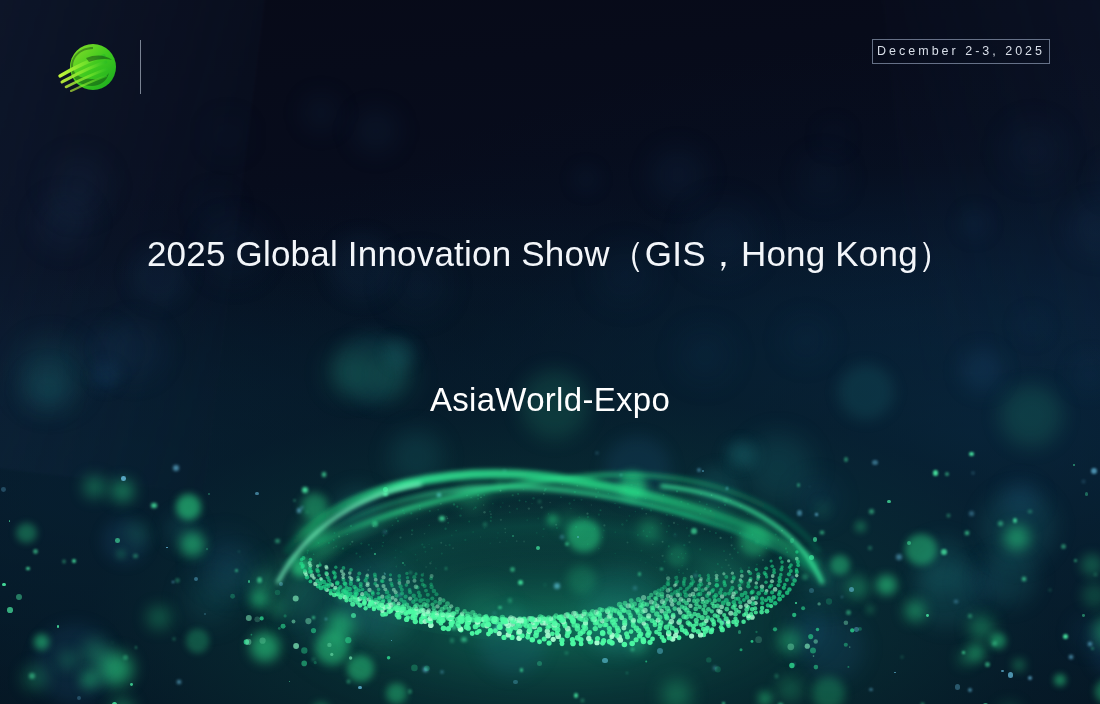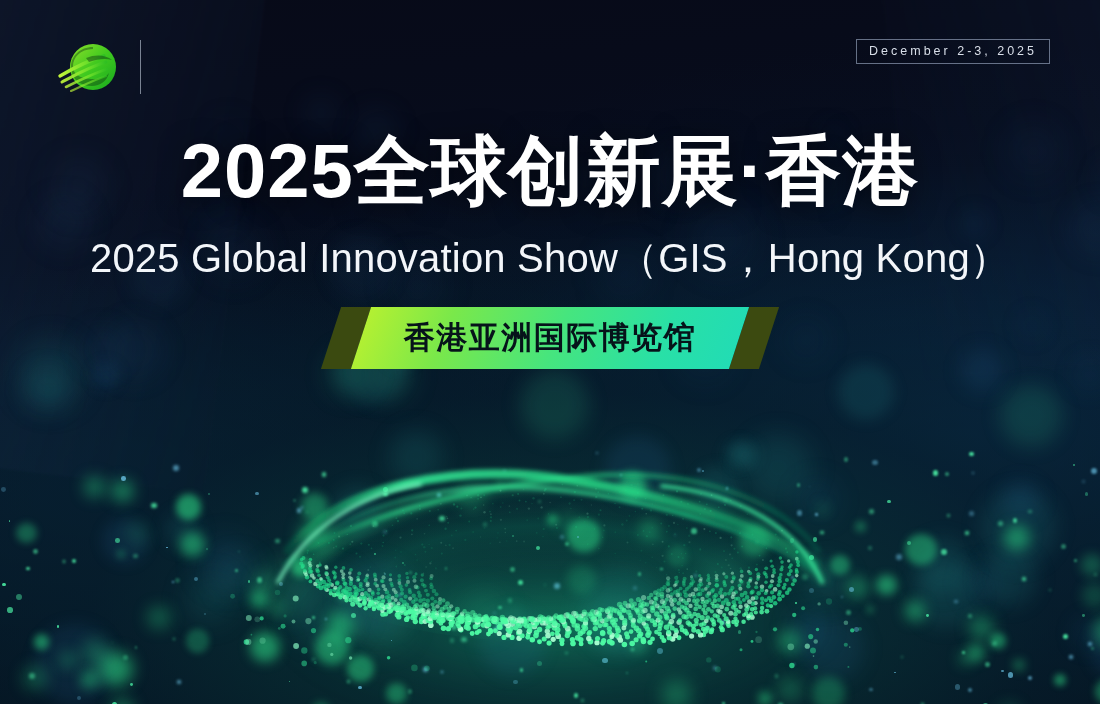--- a/index.html
+++ b/index.html
@@ -93,21 +93,21 @@
     color: #ffffff;
     font-size: 43px;
     font-weight: 700;
     line-height: 1.05;
     letter-spacing: 0px;
     white-space: nowrap;
   }
   .date-en-box {
     margin-top: 7px;
     border: 1px solid rgba(160,175,200,0.62);
-    padding: 4px 12px 5px;
+    padding: 4px 4px 5px;
     display: inline-block;
   }
   .date-en {
     color: #d9dfe9;
     font-size: 12.5px;
     letter-spacing: 3.0px;
     white-space: nowrap;
     font-weight: 400;
   }
 
@@ -122,21 +122,21 @@
     letter-spacing: 1px;
     line-height: 1.06;
     white-space: nowrap;
     text-shadow: 0 3px 26px rgba(0,0,0,0.55);
   }
   .title-en {
     position: absolute;
     top: 231px; left: 0; right: 0;
     text-align: center;
     color: #f3f6fa;
-    font-size: 40px;
+    font-size: 35px;
     font-weight: 400;
     letter-spacing: 0.2px;
     white-space: nowrap;
   }
 
   
   .venue-wrap {
     position: absolute;
     top: 307px; left: 0; right: 0;
     height: 62px;
@@ -2027,25 +2027,17 @@
       <div class="logo-divider"></div>
     </div>
 
     <div class="date-block">
       <div class="date-en-box">
         <div class="date-en">December 2-3, 2025</div>
       </div>
     </div>
   </div>
 
-  <div class="title-cn">2025全球创新展·香港</div>
   <div class="title-en">2025 Global Innovation Show（GIS，Hong Kong）</div>
 
-  <div class="venue-wrap">
-    <div class="venue-inner">
-      <div class="venue-accent left"></div>
-      <div class="venue-accent right"></div>
-      <div class="venue-bar"></div>
-      <div class="venue-text">香港亚洲国际博览馆</div>
-    </div>
-  </div>
+  <div class="venue-en">AsiaWorld-Expo</div>
 
 </div>
 
 </body></html>

